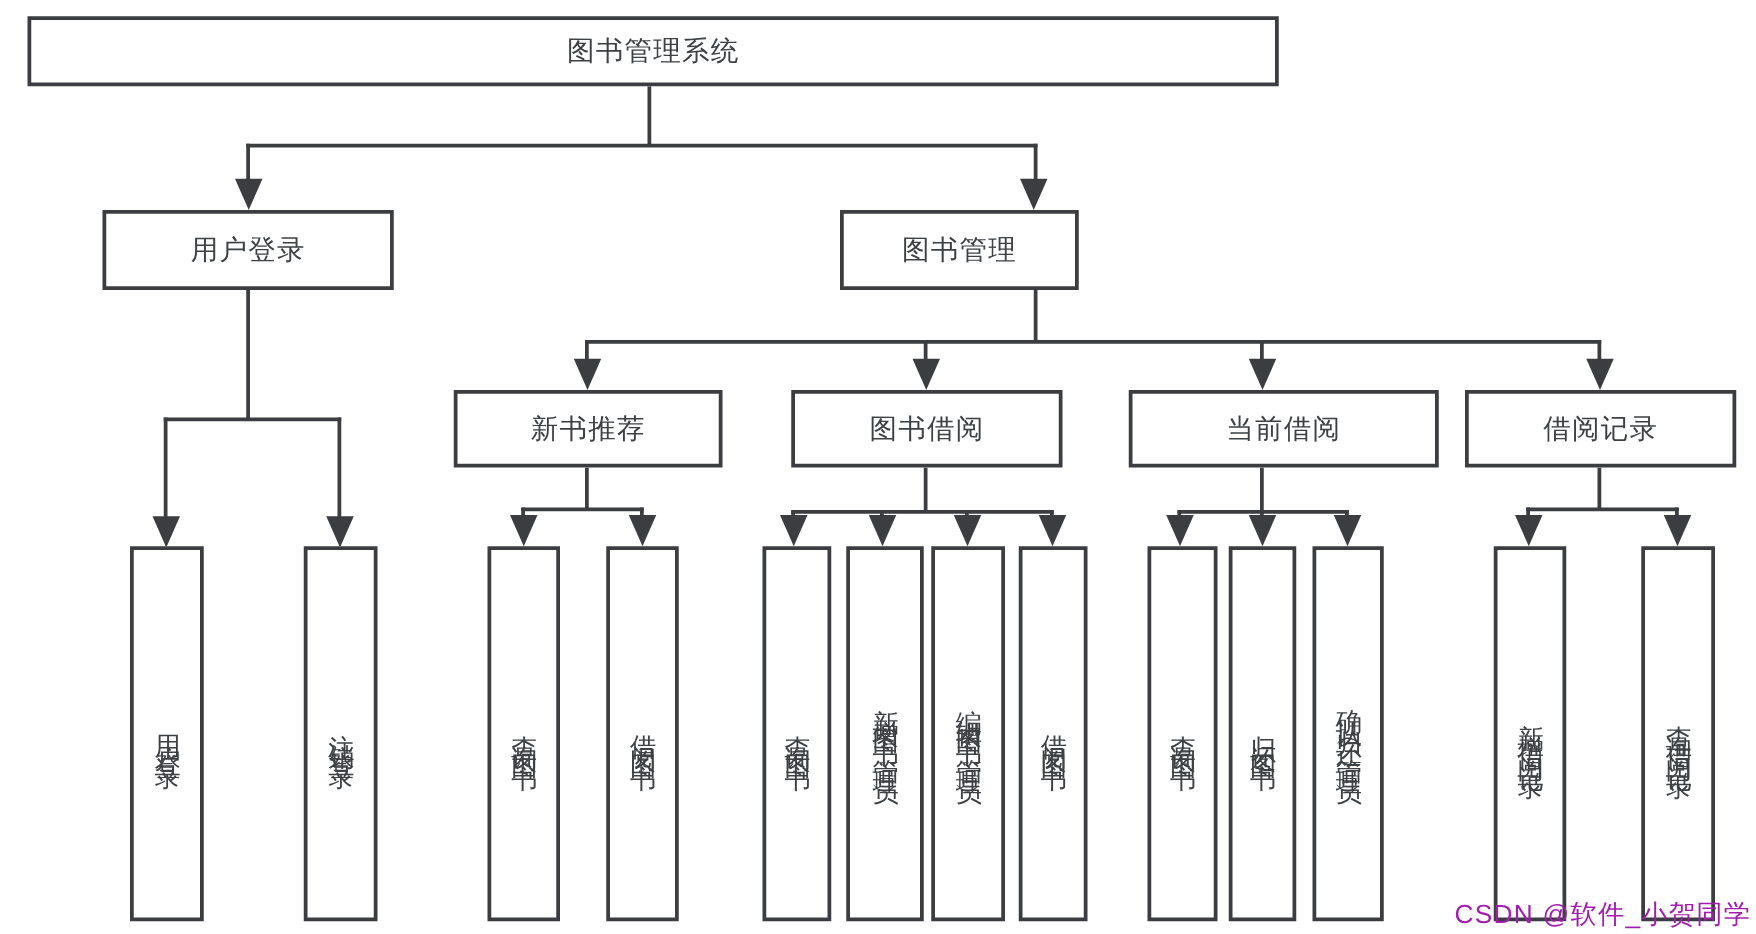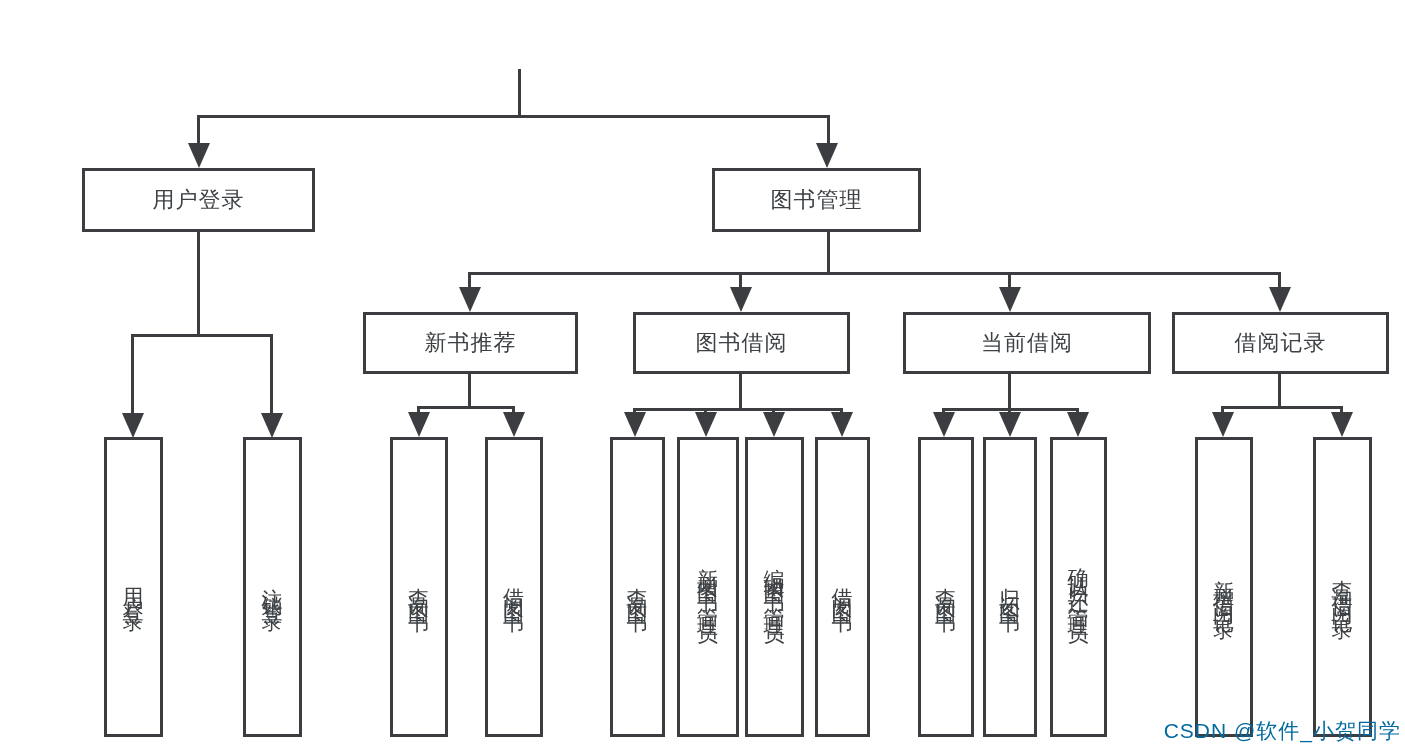--- a/index.html
+++ b/index.html
@@ -36,21 +36,21 @@
   .tri{
     position:absolute;width:0;height:0;
     border-left:11px solid transparent;
     border-right:11px solid transparent;
     border-top:25px solid #3b3d40;
   }
   .watermark{
     position:absolute;
     right:4px;bottom:2px;
     font-size:21px;
-    color:#0369a1;
+    color:#a21caf;
     letter-spacing:1px;
   }
 </style>
 </head>
 <body>
 
 <div id="canvas">
 
   <div class="vl" style="left:518px;top:69px;height:48px"></div>
   <div class="hl" style="left:197px;top:115px;width:633px"></div>
@@ -104,23 +104,24 @@
   <div class="vl" style="left:1076px;top:408px;height:6px"></div>
   <div class="tri" style="left:1067px;top:412px"></div>
 
   <div class="vl" style="left:1278px;top:374px;height:34px"></div>
   <div class="hl" style="left:1221px;top:406px;width:122px"></div>
   <div class="vl" style="left:1221px;top:406px;height:8px"></div>
   <div class="tri" style="left:1212px;top:412px"></div>
   <div class="vl" style="left:1340px;top:406px;height:8px"></div>
   <div class="tri" style="left:1331px;top:412px"></div>
 
+  <div class="box" style="left:22px;top:13px;width:1001px;height:56px">图书管理系统</div>
 
   <div class="box" style="left:82px;top:168px;width:233px;height:64px">用户登录</div>
-  <div class="box" style="left:712px;top:168px;width:209px;height:64px">图书管理</div>
+  <div class="box" style="left:672px;top:168px;width:191px;height:64px">图书管理</div>
 
   <div class="box" style="left:633px;top:312px;width:217px;height:62px">图书借阅</div>
   <div class="box" style="left:363px;top:312px;width:215px;height:62px">新书推荐</div>
   <div class="box" style="left:903px;top:312px;width:248px;height:62px">当前借阅</div>
   <div class="box" style="left:1172px;top:312px;width:217px;height:62px">借阅记录</div>
 
   <div class="box vbox" style="left:104px;top:437px;width:59px;height:300px">用户登录</div>
   <div class="box vbox" style="left:243px;top:437px;width:59px;height:300px">注销登录</div>
 
   <div class="box vbox" style="left:390px;top:437px;width:58px;height:300px">查询图书</div>

